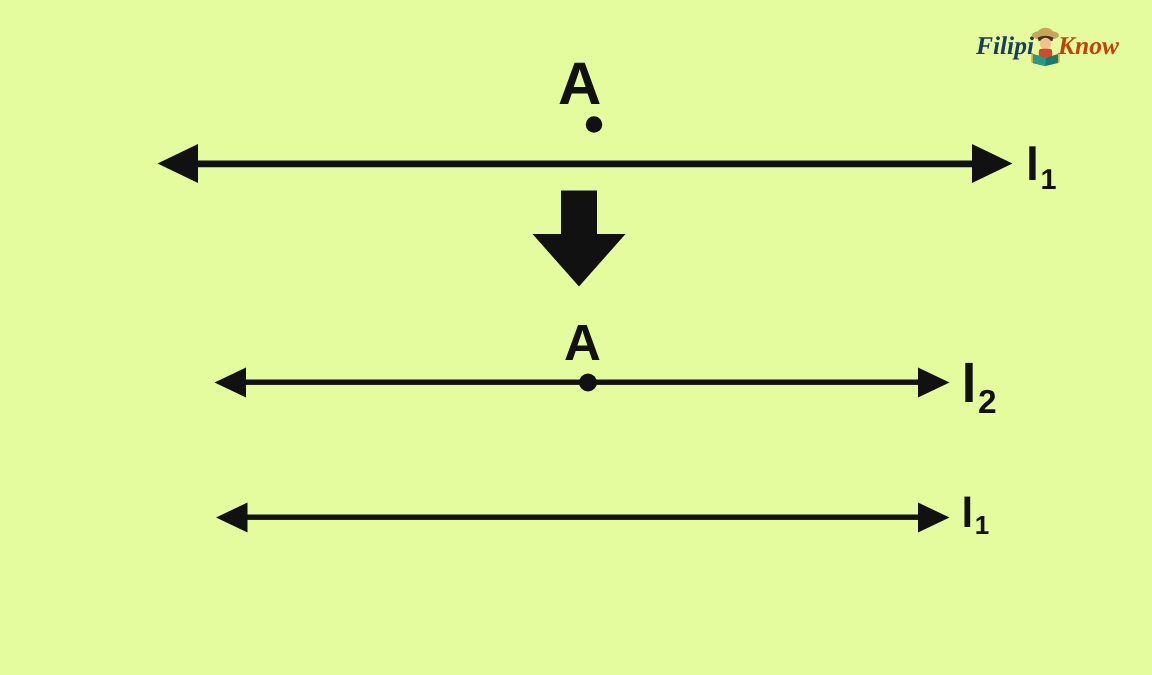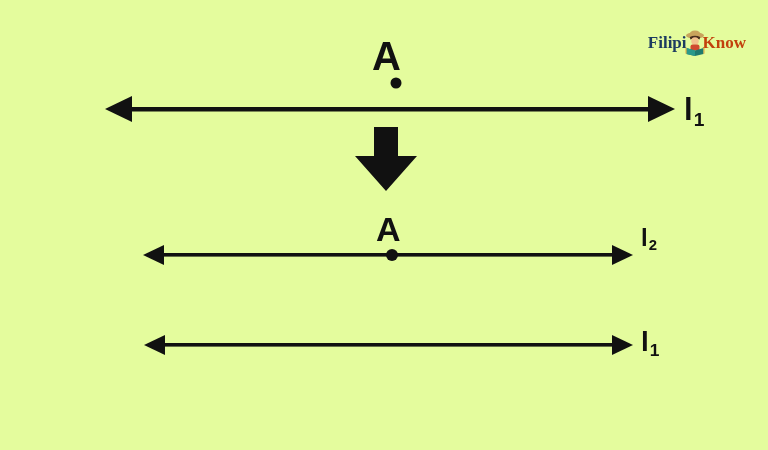--- a/index.html
+++ b/index.html
@@ -26,36 +26,37 @@
     position: absolute;
     color: #111111;
     font-weight: 800;
     line-height: 1;
     white-space: nowrap;
     user-select: none;
   }
   .point-label-top   { left: 372px; top: 36px;  font-size: 40px; }
   .point-label-mid   { left: 376px; top: 212px; font-size: 34px; }
   .line-label-top    { left: 684px; top: 94px;  font-size: 31px; }
-  .line-label-mid    { left: 641px; top: 226px; font-size: 24px; }
+  .line-label-mid    { left: 641px; top: 238px; font-size: 36px; }
   .line-label-bottom { left: 641px; top: 328px; font-size: 28px; }
   .line-label-top sub,
   .line-label-mid sub,
   .line-label-bottom sub {
     font-size: 0.62em;
     vertical-align: -0.3em;
     margin-left: 1px;
   }
   .logo {
     position: absolute;
-    top: 20px;
+    top: 8px;
     right: 22px;
     display: flex;
     align-items: baseline;
     font-family: "Liberation Serif", serif;
+    font-style: italic;
     font-weight: 700;
     font-size: 17px;
     line-height: 1;
   }
   .logo .part1 { color: #1c3b60; }
   .logo .part2 { color: #c2410c; }
   .logo .mascot {
     width: 22px;
     height: 28px;
     margin: 0 -3px;

